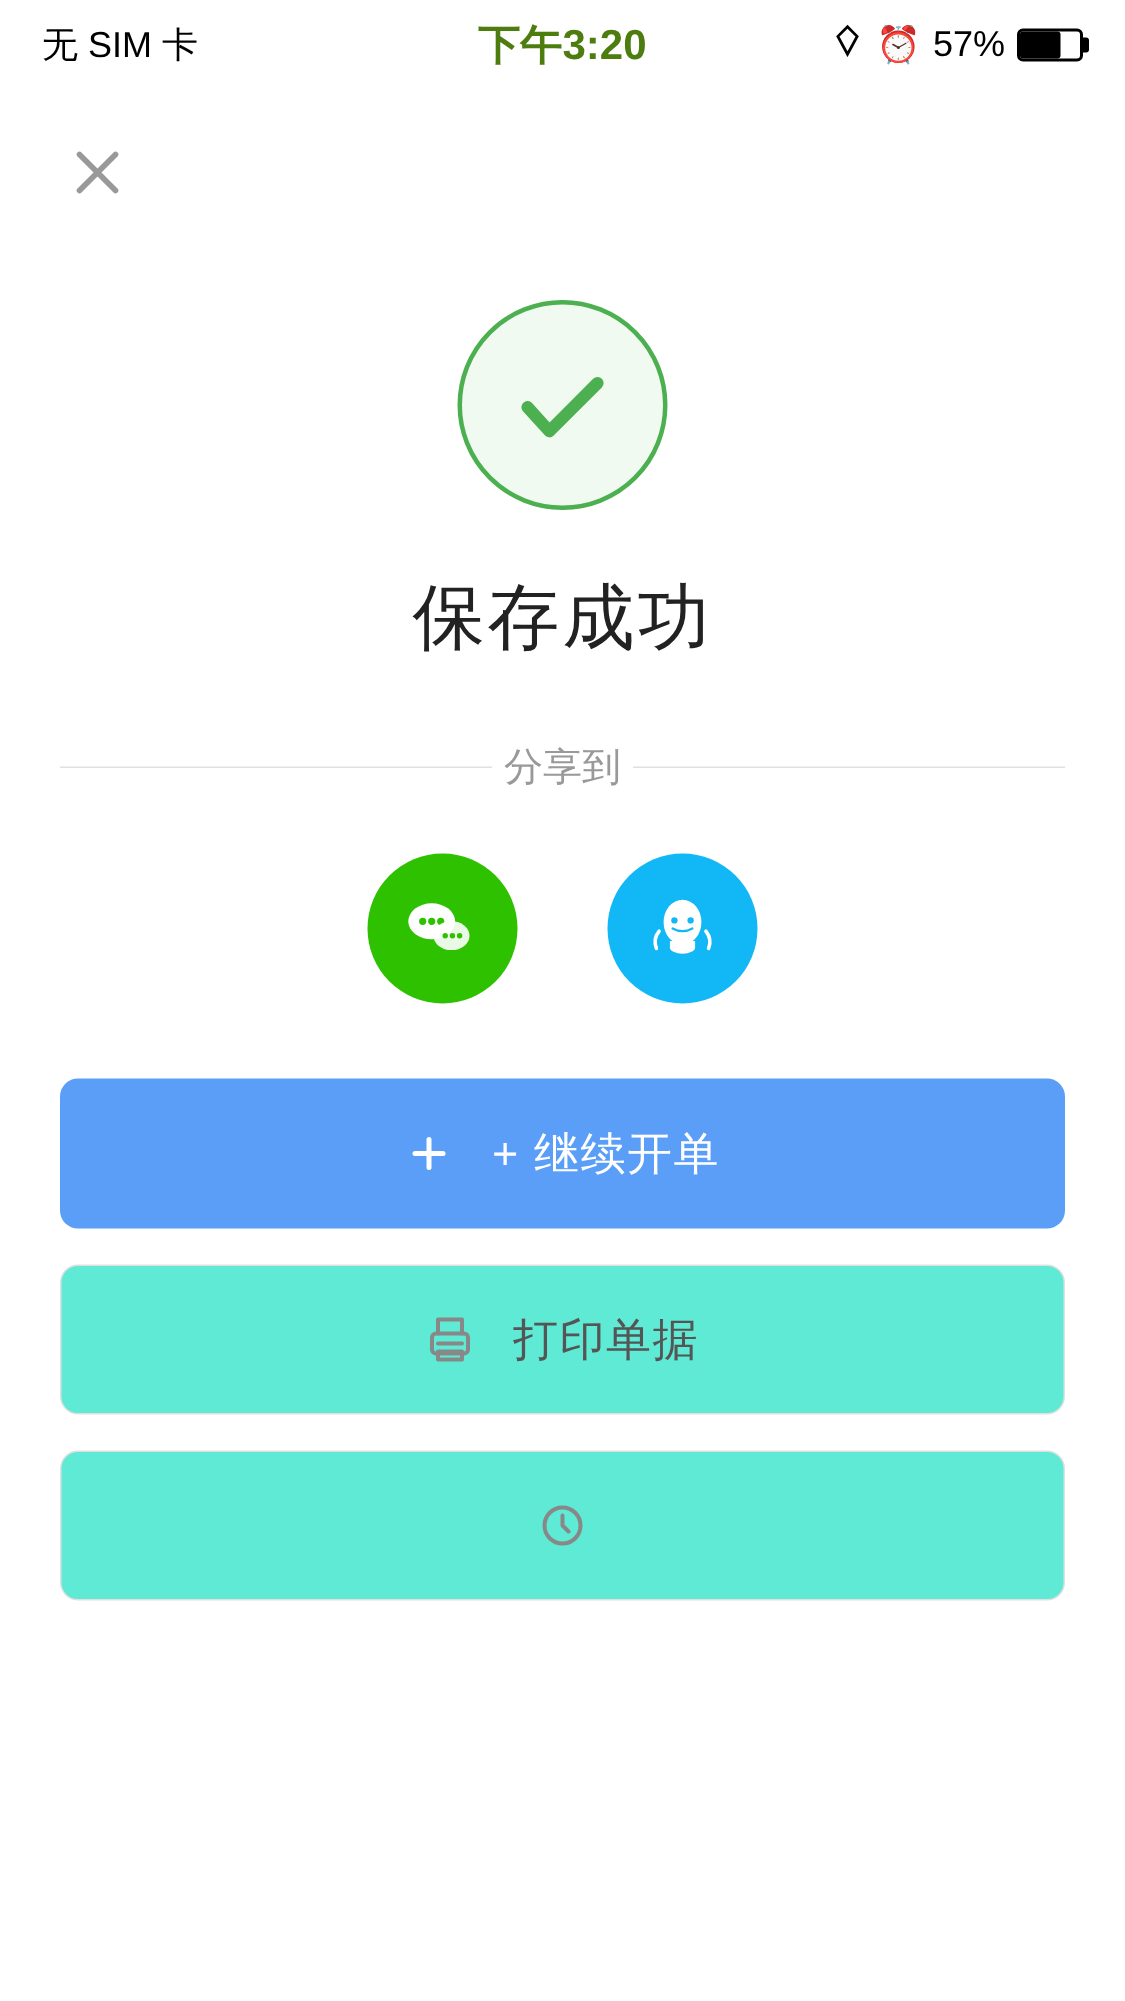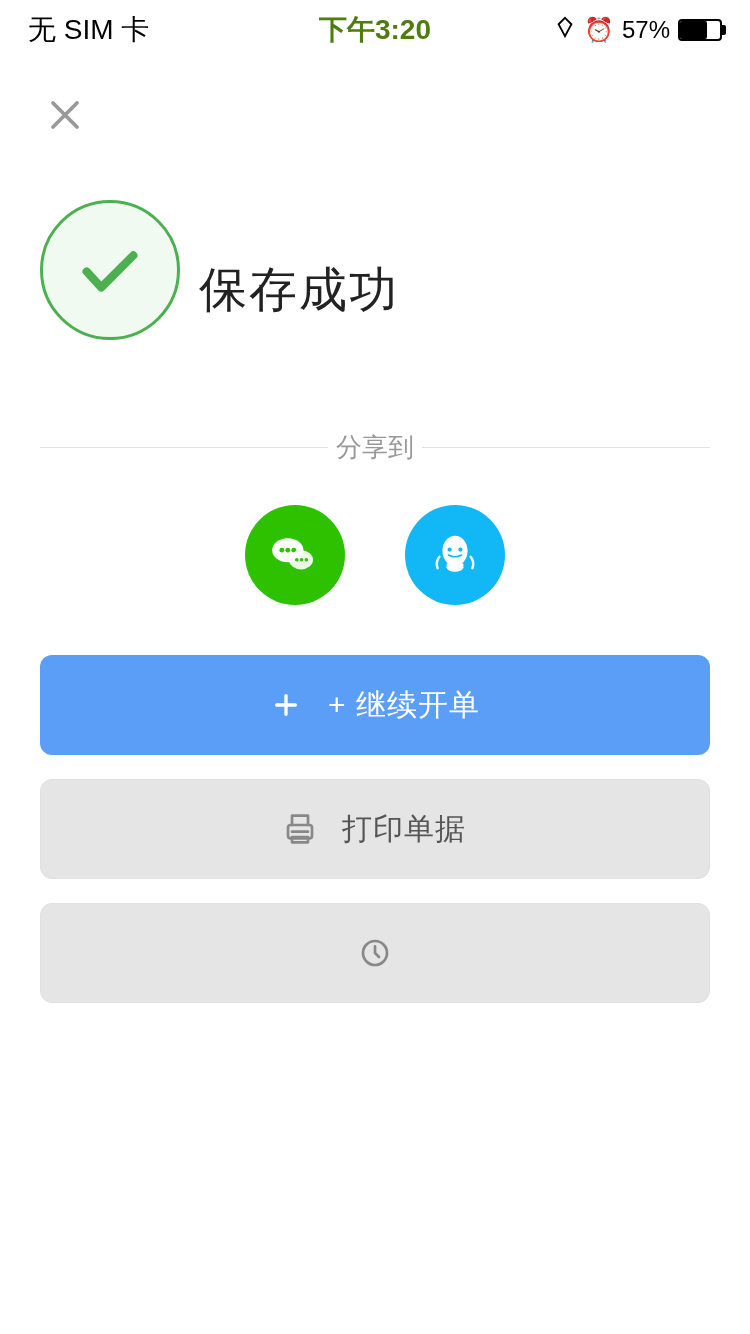--- a/index.html
+++ b/index.html
@@ -20,21 +20,21 @@
       display: flex;
       align-items: center;
       justify-content: space-between;
       padding: 0 28px;
       background: #fff;
     }
     .status-left {
       display: flex;
       align-items: center;
       gap: 10px;
-      font-size: 28px;
+      font-size: 24px;
       color: #000;
       font-weight: 500;
     }
     .status-center {
       font-size: 28px;
       font-weight: 700;
       color: #4d7c0f;
       position: absolute;
       left: 50%;
       transform: translateX(-50%);
@@ -94,24 +94,23 @@
       cursor: pointer;
     }
     .close-btn svg {
       width: 36px;
       height: 36px;
     }
 
     
     .success-section {
       display: flex;
-      flex-direction: row;
+      flex-direction: column;
       align-items: center;
       margin-bottom: 50px;
-      gap: 19px;
     }
     .success-circle {
       width: 140px;
       height: 140px;
       border-radius: 50%;
       border: 3px solid #4CAF50;
       background: #f0faf0;
       display: flex;
       align-items: center;
       justify-content: center;
@@ -195,21 +194,21 @@
       justify-content: center;
       gap: 26px;
       cursor: pointer;
       letter-spacing: 1px;
     }
     .btn-primary {
       background: #5b9ef8;
       color: #fff;
     }
     .btn-secondary {
-      background: #e5e5e5;
+      background: #5eead4;
       color: #555;
       border: 1px solid #e0e0e0;
     }
     .btn svg {
       width: 32px;
       height: 32px;
     }
   </style>
 </head>
 <body>

